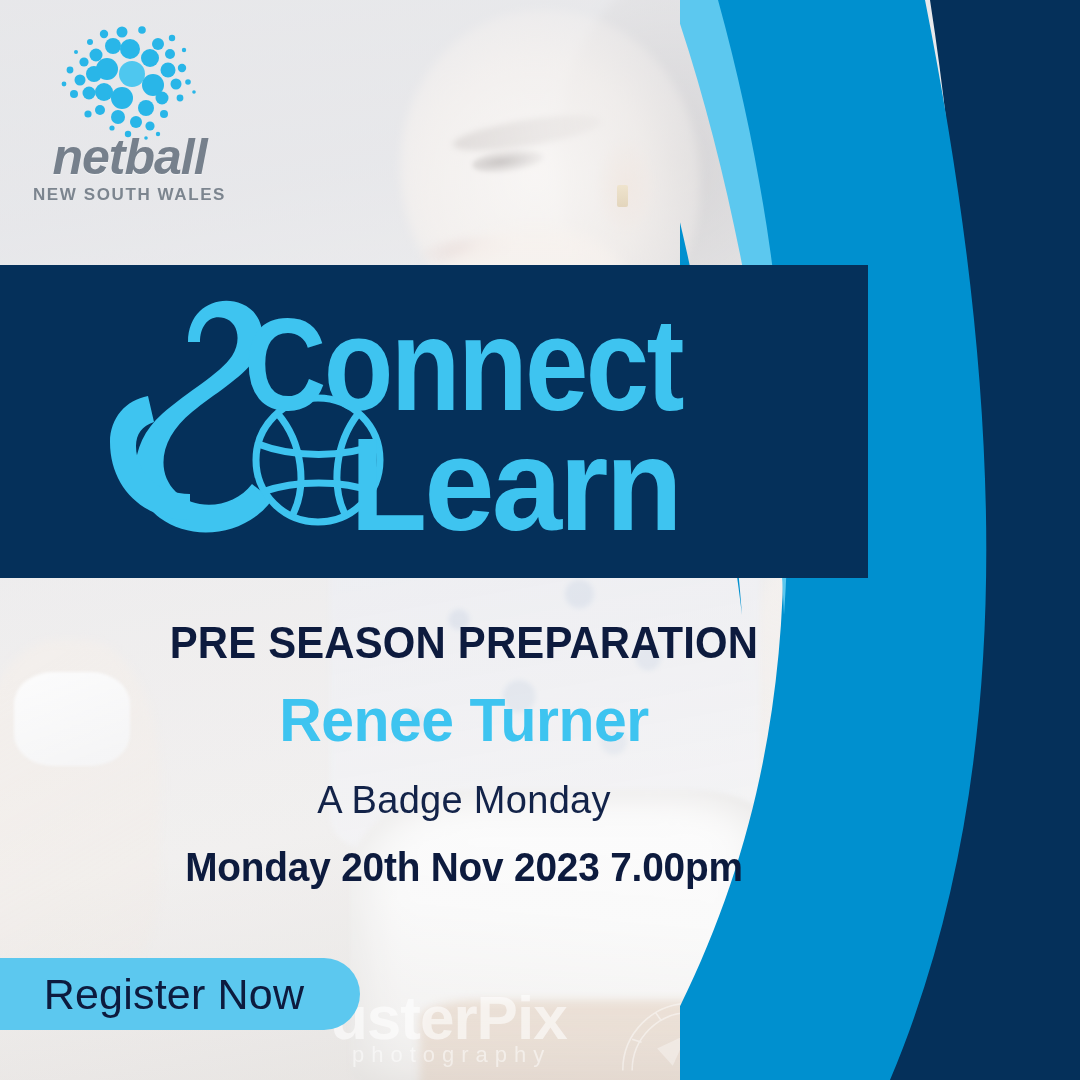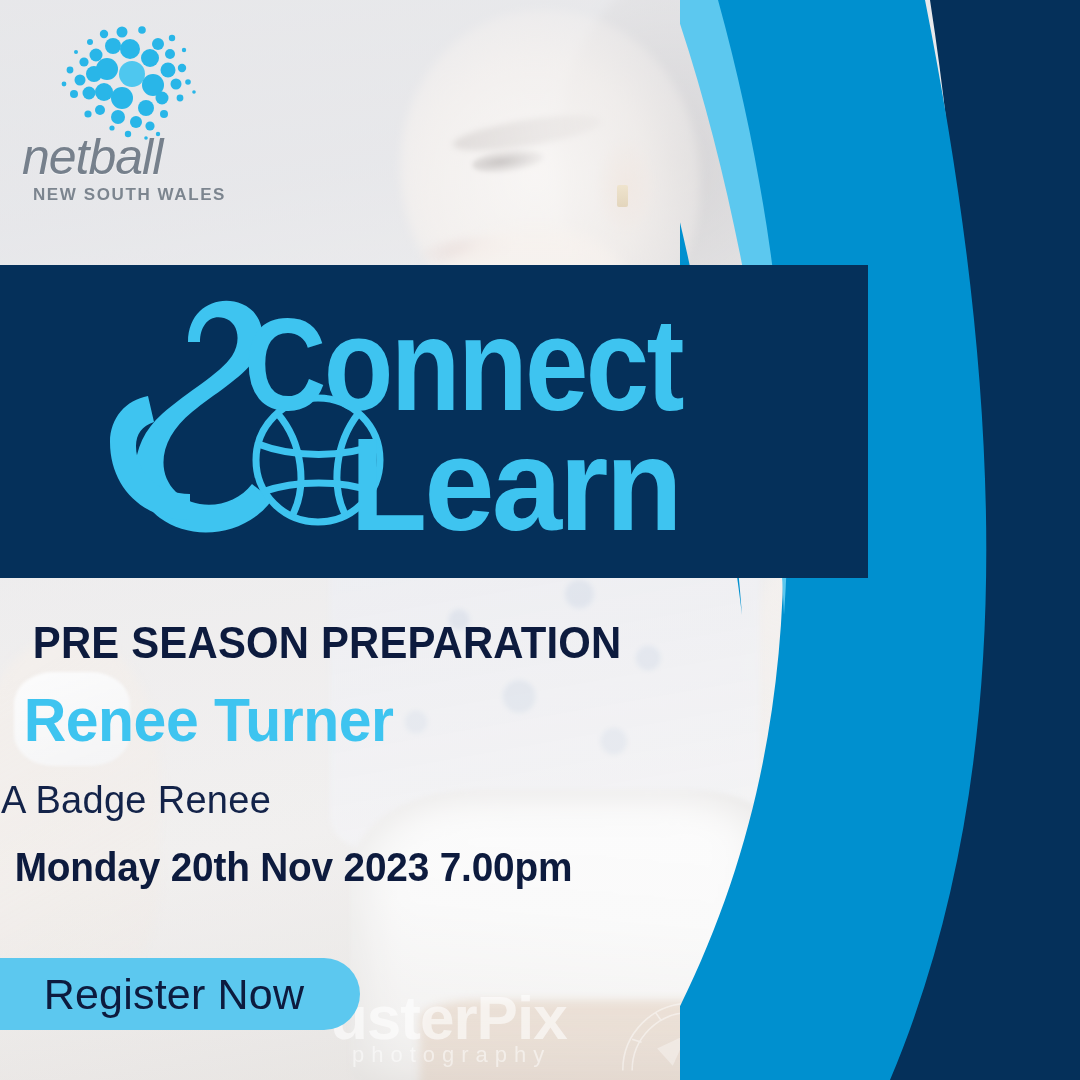--- a/index.html
+++ b/index.html
@@ -141,33 +141,33 @@
 
   
   .lockup{
     position:absolute;left:96px;top:292px;width:680px;height:262px;
   }
 
   
   .logo{position:absolute;left:22px;top:22px;width:215px;height:175px;}
   .logo-dots{position:absolute;left:36px;top:0;width:140px;height:118px;}
   .logo-word{
-    position:absolute;left:0;top:110px;width:215px;text-align:left;
-    font-size:50px;font-style:italic;font-weight:400;letter-spacing:-1px;
+    position:absolute;left:0;top:110px;width:215px;text-align:center;
+    font-size:50px;font-style:italic;font-weight:700;letter-spacing:-1px;
     color:#76808c;line-height:1;
     text-shadow:0 1px 1px rgba(255,255,255,.55);
   }
   .logo-sub{
     position:absolute;left:0;top:164px;width:215px;text-align:center;
     font-size:17px;font-weight:700;letter-spacing:1.6px;
     color:#7c858f;line-height:1;
   }
 
   
-  .copy{position:absolute;left:1px;top:620px;width:910px;text-align:left;}
+  .copy{position:absolute;left:9px;top:620px;width:910px;text-align:center;}
   .t-title{
     font-size:45px;font-weight:700;letter-spacing:.2px;
     color:#0d1b3e;line-height:1;
     transform:scaleX(.93);
     font-family:"Liberation Sans",sans-serif;
   }
   .t-speaker{
     margin-top:24px;
     font-size:62px;font-weight:700;letter-spacing:-.5px;
     color:#3ec4f0;line-height:1;
@@ -333,21 +333,21 @@
           <circle cx="88" cy="116" r="1.8"></circle>
       </g>
     </svg>
     <div class="logo-word">netball</div>
     <div class="logo-sub">NEW SOUTH WALES</div>
   </div>
 
   <div class="copy">
     <div class="t-title">PRE SEASON PREPARATION</div>
     <div class="t-speaker">Renee Turner</div>
-    <div class="t-role">A Badge Renee</div>
+    <div class="t-role">A Badge Monday</div>
     <div class="t-date">Monday 20th Nov 2023 7.00pm</div>
   </div>
 
   <div class="cta">
     <span class="cta-label">Register Now</span>
   </div>
 
 </div>
 
 </body></html>

